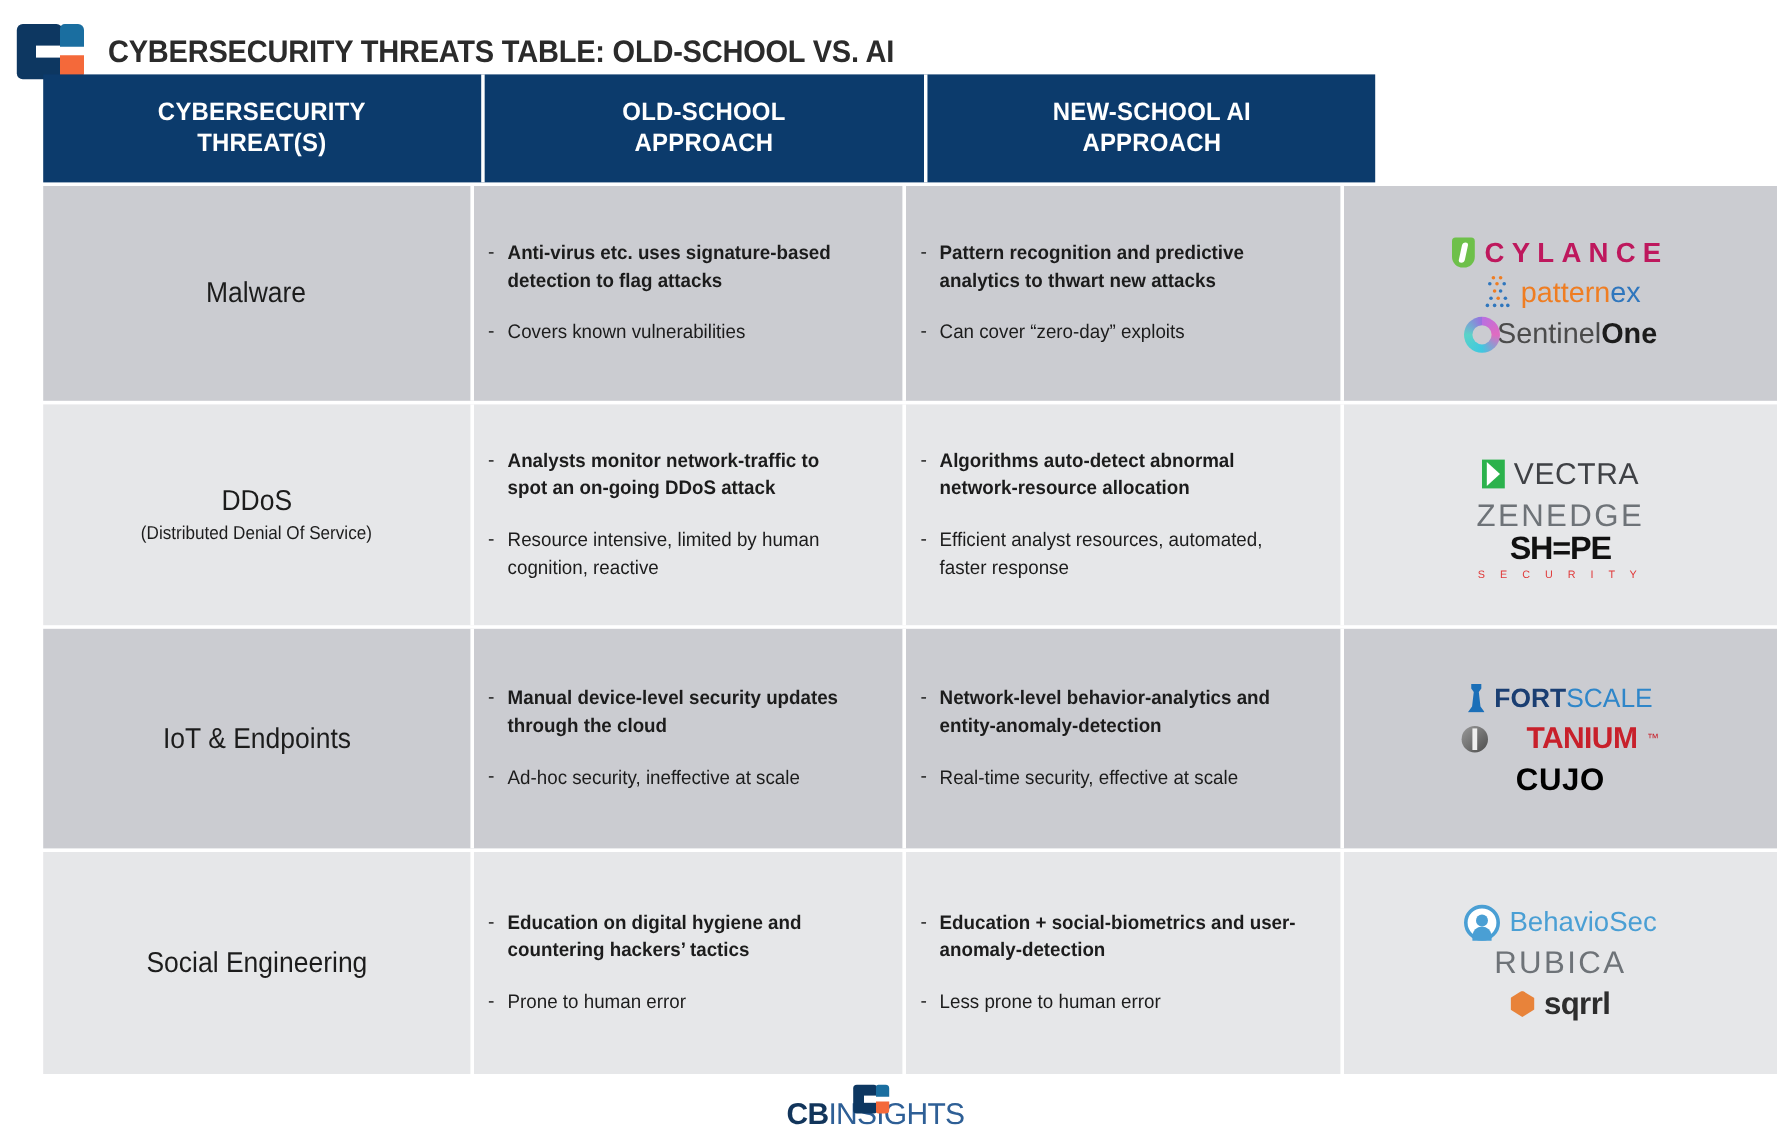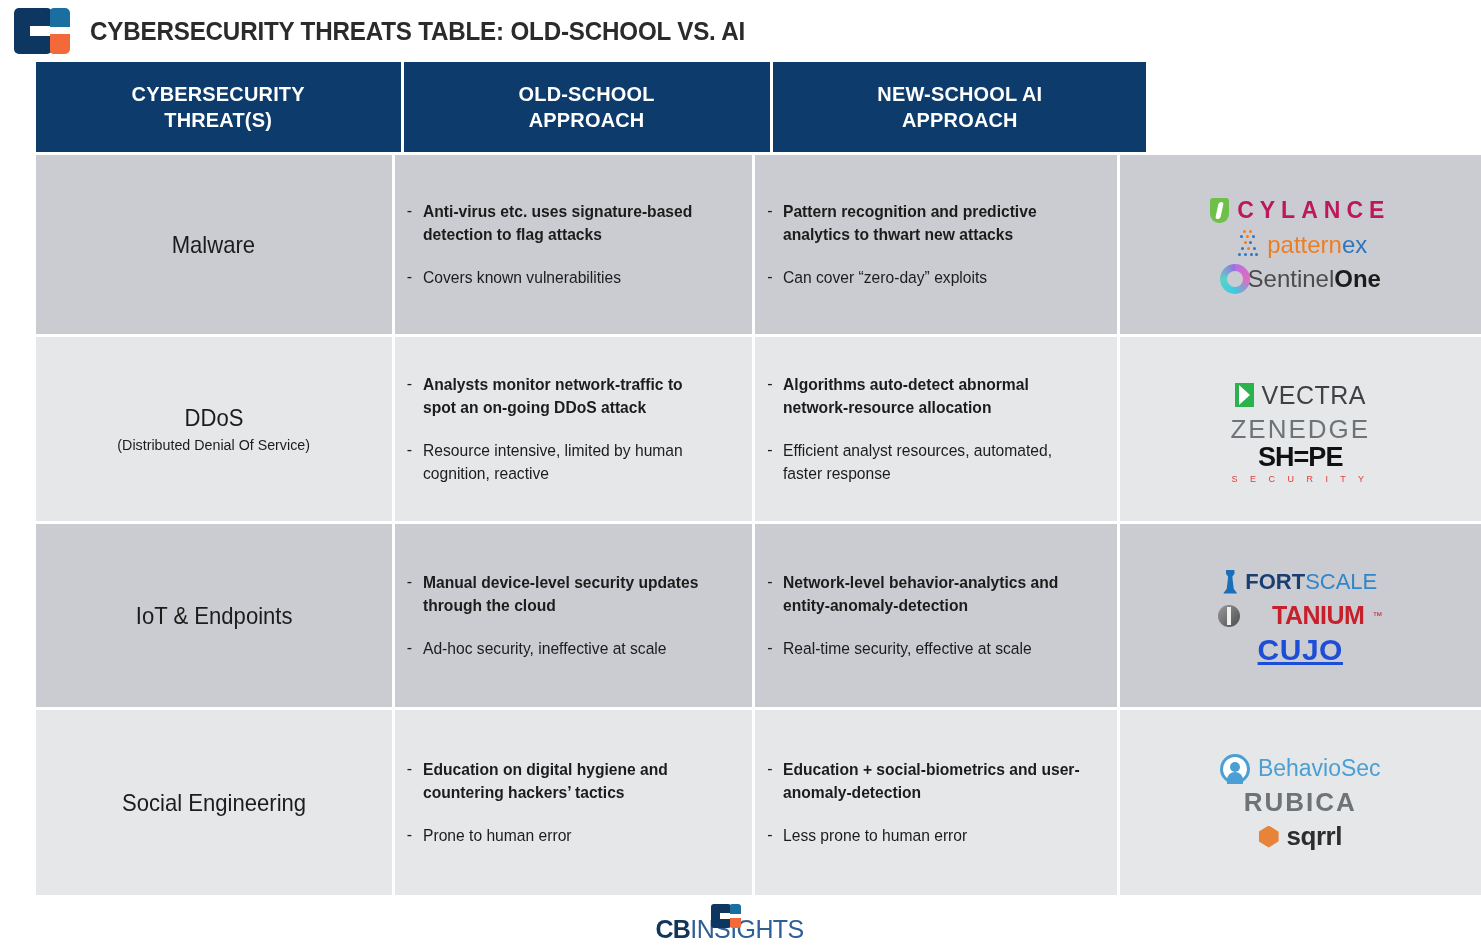--- a/index.html
+++ b/index.html
@@ -7,21 +7,21 @@
     width: 1481px; height: 950px;
     background: #ffffff;
     font-family: "Liberation Sans", sans-serif;
     overflow: hidden;
   }
 
   .page { position: relative; width: 1481px; height: 950px; background:#fff; }
 
   
   .titlebar {
-    position: absolute; left: 0; top: 0; width: 1481px; height: 62px;
+    position: absolute; left: 0; top: 12px; width: 1481px; height: 62px;
     display: flex; align-items: center; padding-left: 14px;
   }
   .cb-logo { width: 56px; height: 46px; position: relative; flex: 0 0 auto; }
   .cb-logo .c-shape {
     position: absolute; left: 0; top: 0; width: 38px; height: 46px;
     background: #0d3761; border-radius: 5px;
   }
   .cb-logo .c-notch {
     position: absolute; left: 16px; top: 18px; width: 26px; height: 10px;
     background: #ffffff;
@@ -179,33 +179,33 @@
 
   
   .tan-mark { width: 22px; height: 22px; border-radius: 50%;
     background: linear-gradient(135deg,#9a9a9a,#4d4d4d); position: relative; }
   .tan-mark::after { content:""; position:absolute; left:9px; top:2px;
     width:4px; height:18px; background:#efefef; }
   .tan-text { font-size: 25px; font-weight: bold; color: #c8202b; letter-spacing:-0.5px;margin-left:24px; }
   .tan-tm { font-size: 10px; color:#c8202b; vertical-align: super; }
 
   
-  .cujo-text { font-size: 30px; font-weight: bold; color:#1d4ed8; letter-spacing: 0.5px; text-decoration: underline; }
+  .cujo-text { font-size: 26px; font-weight: bold; color:#000000; letter-spacing: 0.5px; }
 
   
   .bs-mark { width: 30px; height: 30px; border-radius: 50%;
     background:#ffffff; border: 3px solid #4a9fd4; position: relative; }
   .bs-mark::after { content:""; position:absolute; left:7px; top:5px;
     width:10px; height:10px; border-radius:50%; background:#4a9fd4; }
   .bs-mark::before { content:""; position:absolute; left:4px; top:15px;
     width:16px; height:12px; border-radius: 8px 8px 0 0; background:#4a9fd4; }
   .bs-text { font-size: 23px; color:#4a9fd4; }
 
   
-  .rub-text { font-size: 26px; letter-spacing: 2px; color:#6e7378; font-weight:700; }
+  .rub-text { font-size: 26px; letter-spacing: 2px; color:#6e7378; font-weight:400; }
 
   
   .sq-mark { width: 20px; height: 22px; background:#e8833a;
     clip-path: polygon(50% 0,100% 28%,100% 72%,50% 100%,0 72%,0 28%); }
   .sq-text { font-size: 26px; font-weight: bold; color:#2d2d2d; letter-spacing:-0.5px; }
 
   
   .footer {
     position: absolute; left: 0; bottom: 6px; width: 1481px; height: 40px;
     display: flex; align-items: center; justify-content: flex-end; padding-right: 22px; flex-direction: column;

